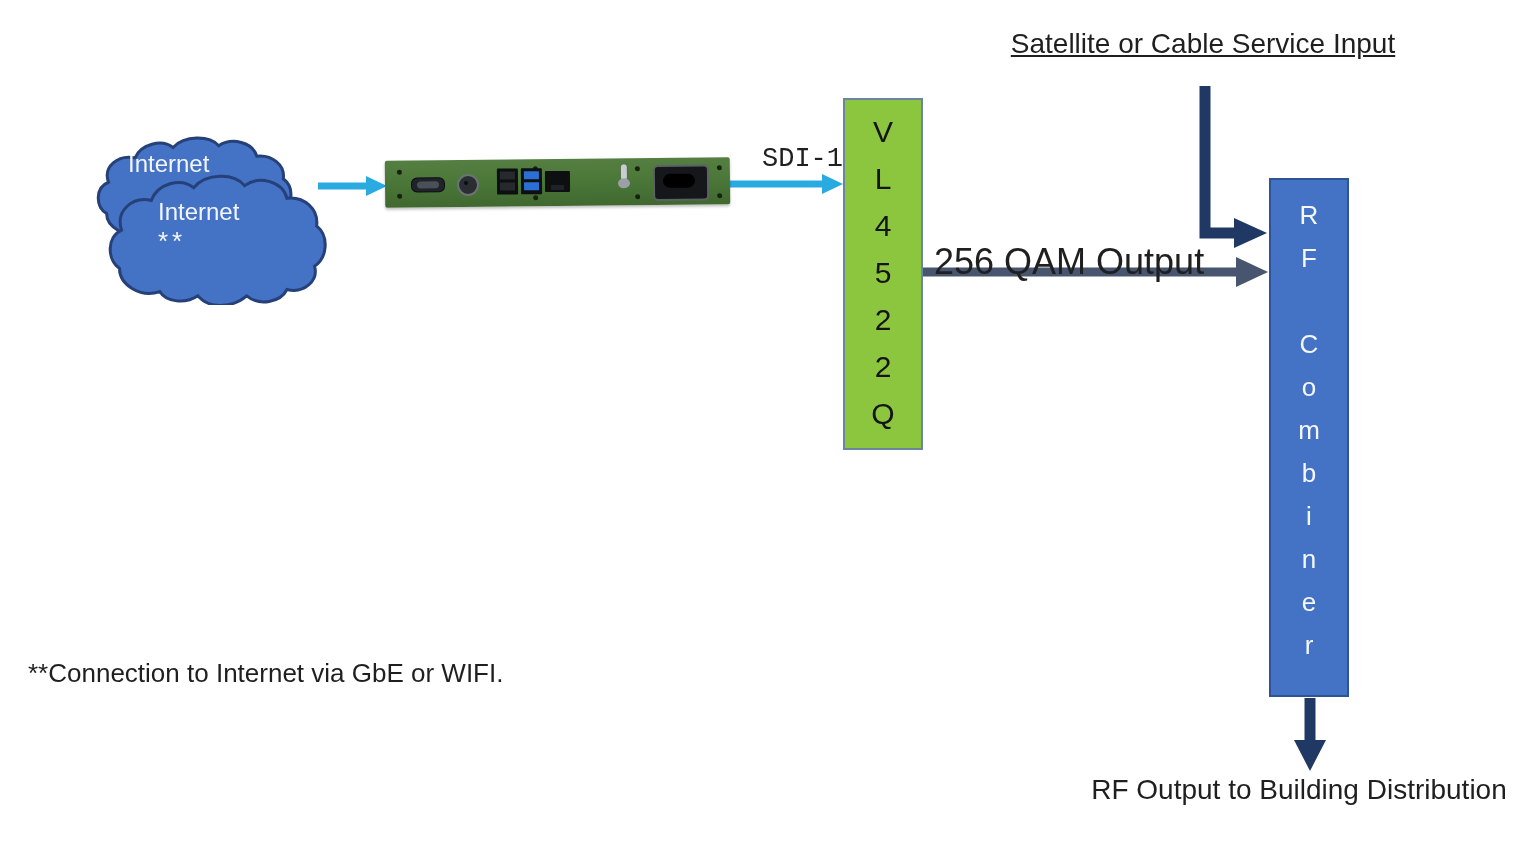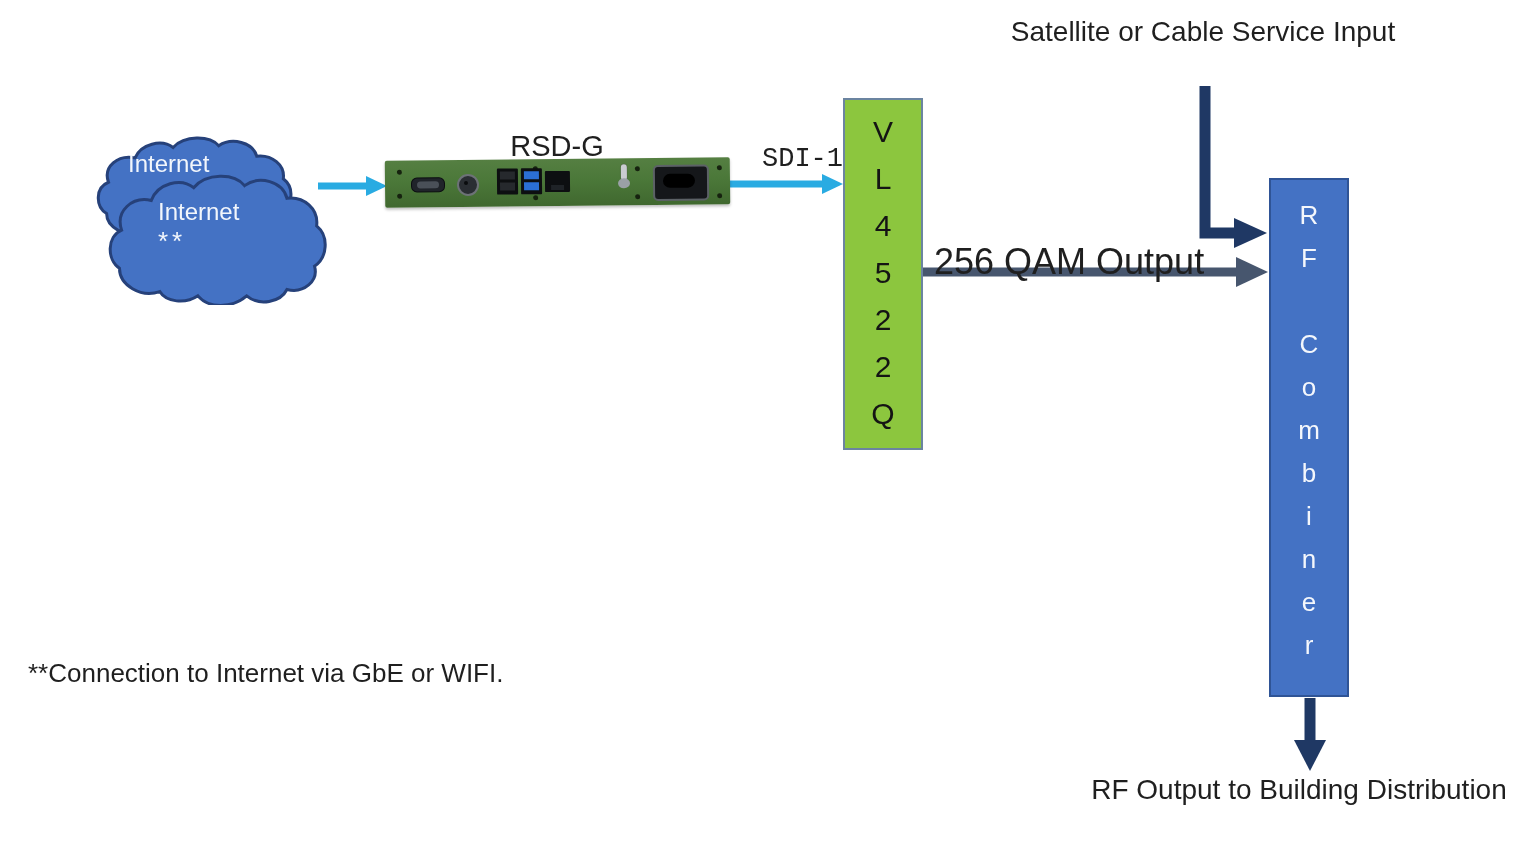--- a/index.html
+++ b/index.html
@@ -94,21 +94,20 @@
       <path d="M46,110 C28,116 8,104 8,88 C-4,80 -4,58 10,52 C4,34 20,20 38,24 C44,8 66,2 78,12 C90,-2 116,-2 126,10 C140,0 162,6 166,22 C182,20 196,32 194,48 C206,58 204,78 192,86 C196,100 182,112 166,108 C160,120 140,124 128,114 C114,126 92,126 82,114 C70,122 52,120 46,110 Z" fill="#4472C4" stroke="#26417A" stroke-width="3" vector-effect="non-scaling-stroke"></path>
     </g>
     <g transform="translate(16,42) scale(1.06,1.06)">
       <path d="M46,110 C28,116 8,104 8,88 C-4,80 -4,58 10,52 C4,34 20,20 38,24 C44,8 66,2 78,12 C90,-2 116,-2 126,10 C140,0 162,6 166,22 C182,20 196,32 194,48 C206,58 204,78 192,86 C196,100 182,112 166,108 C160,120 140,124 128,114 C114,126 92,126 82,114 C70,122 52,120 46,110 Z" fill="#4472C4" stroke="#26417A" stroke-width="3" vector-effect="non-scaling-stroke"></path>
     </g>
   </svg>
   <div class="cloud-text" style="left:128px;top:150px;">Internet</div>
   <div class="cloud-text" style="left:158px;top:198px;">Internet</div>
   <div class="cloud-text" style="left:158px;top:226px;font-size:26px;letter-spacing:4px;">**</div>
 
-  <div class="lbl center" style="left:462px;top:130px;width:190px;font-size:29px;">RSD-G</div>
 
   <div id="device">
     <span class="screw" style="left:12px;top:9px;"></span>
     <span class="screw" style="left:12px;top:33px;"></span>
     <span class="screw" style="left:148px;top:7px;"></span>
     <span class="screw" style="left:148px;top:36px;"></span>
     <span class="screw" style="left:250px;top:8px;"></span>
     <span class="screw" style="left:250px;top:36px;"></span>
     <span class="screw" style="left:332px;top:8px;"></span>
     <span class="screw" style="left:332px;top:36px;"></span>
@@ -134,21 +133,21 @@
 L
 4
 5
 2
 2
 Q</div>
   </div>
 
   <div class="lbl" style="left:934px;top:241px;font-size:36px;">256 QAM Output</div>
 
-  <div class="lbl center" style="left:983px;top:16px;width:440px;font-size:28px;">Satellite or Cable Service Input</div>
+  <div class="lbl center" style="left:983px;top:28px;width:440px;font-size:28px;text-decoration:underline;">Satellite or Cable Service Input</div>
 
   <div id="combiner-box">
     <div class="vtext">R
 F
 
 C
 o
 m
 b
 i

